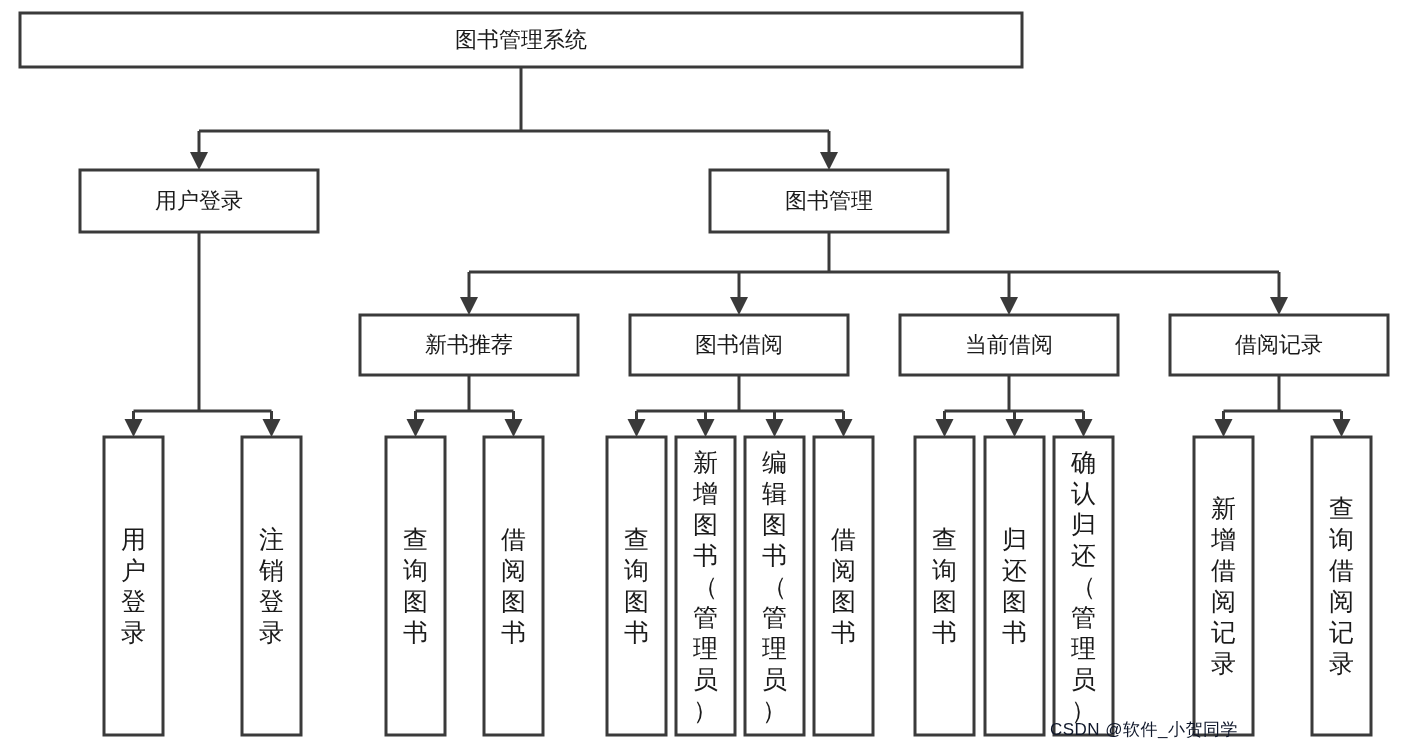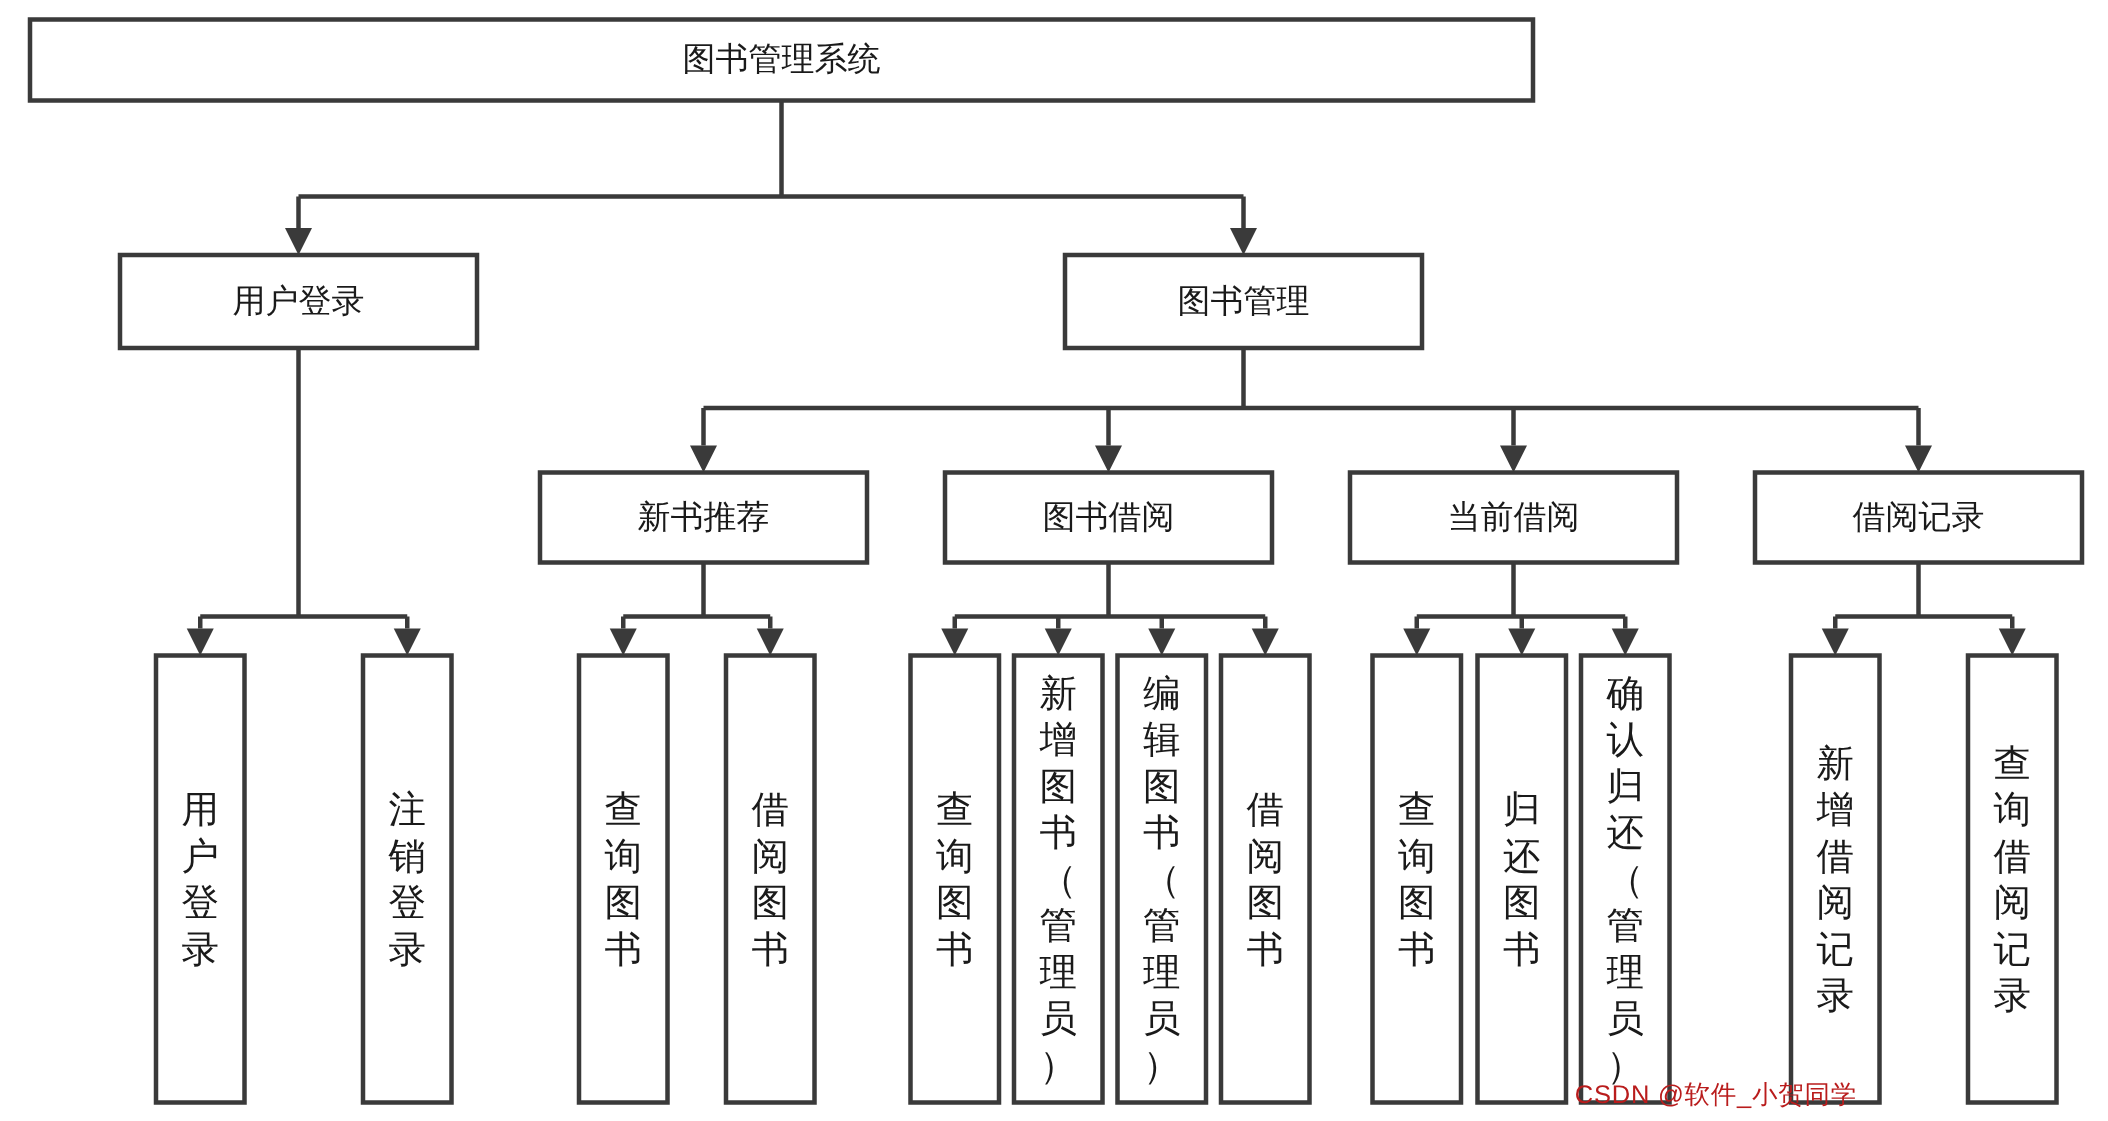--- a/index.html
+++ b/index.html
@@ -52,21 +52,21 @@
   .arrow-head {
     fill: #3a3a3a;
     stroke: none;
   }
   .watermark {
     position: absolute;
     right: 8px;
     bottom: 6px;
     font-family: "Liberation Sans", "DejaVu Sans", sans-serif;
     font-size: 17px;
-    color: #b91c1c;
+    color: #0f172a;
     white-space: nowrap;
     letter-spacing: 0.5px;
   }
 </style>
 </head>
 <body>
 
 <div id="diagram-root">
   <svg id="tree-svg" viewBox="0 0 1405 747" xmlns="http://www.w3.org/2000/svg">
     <defs>

